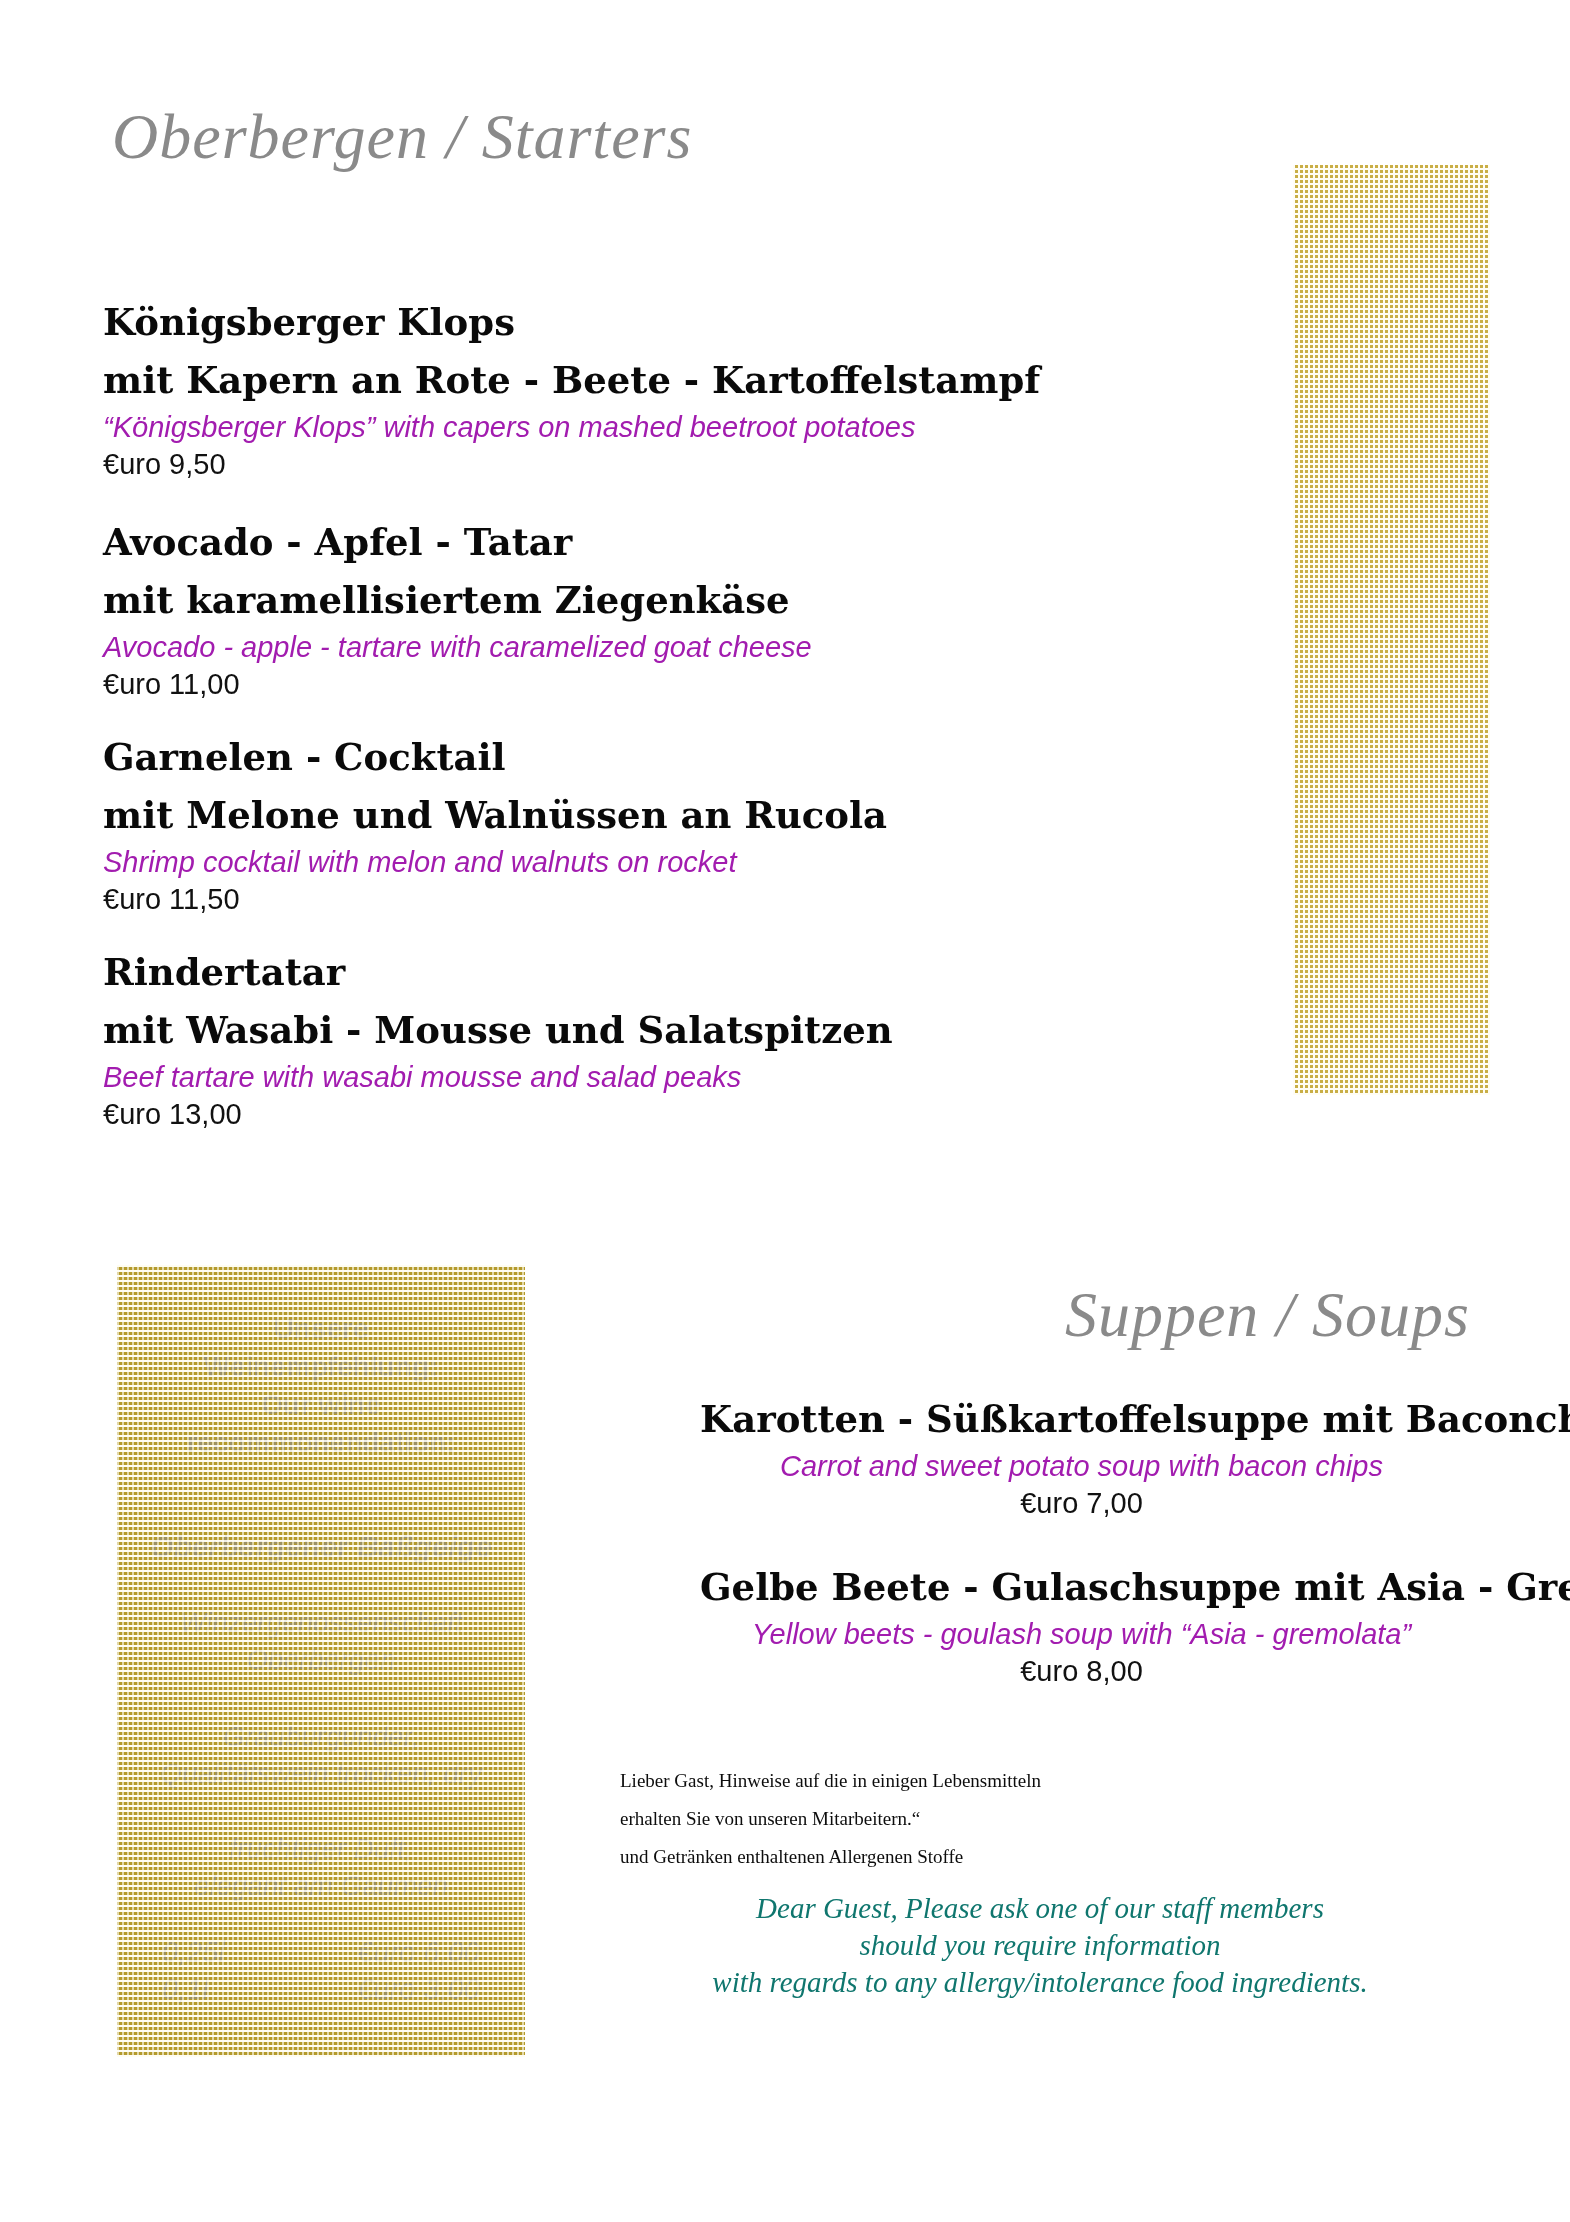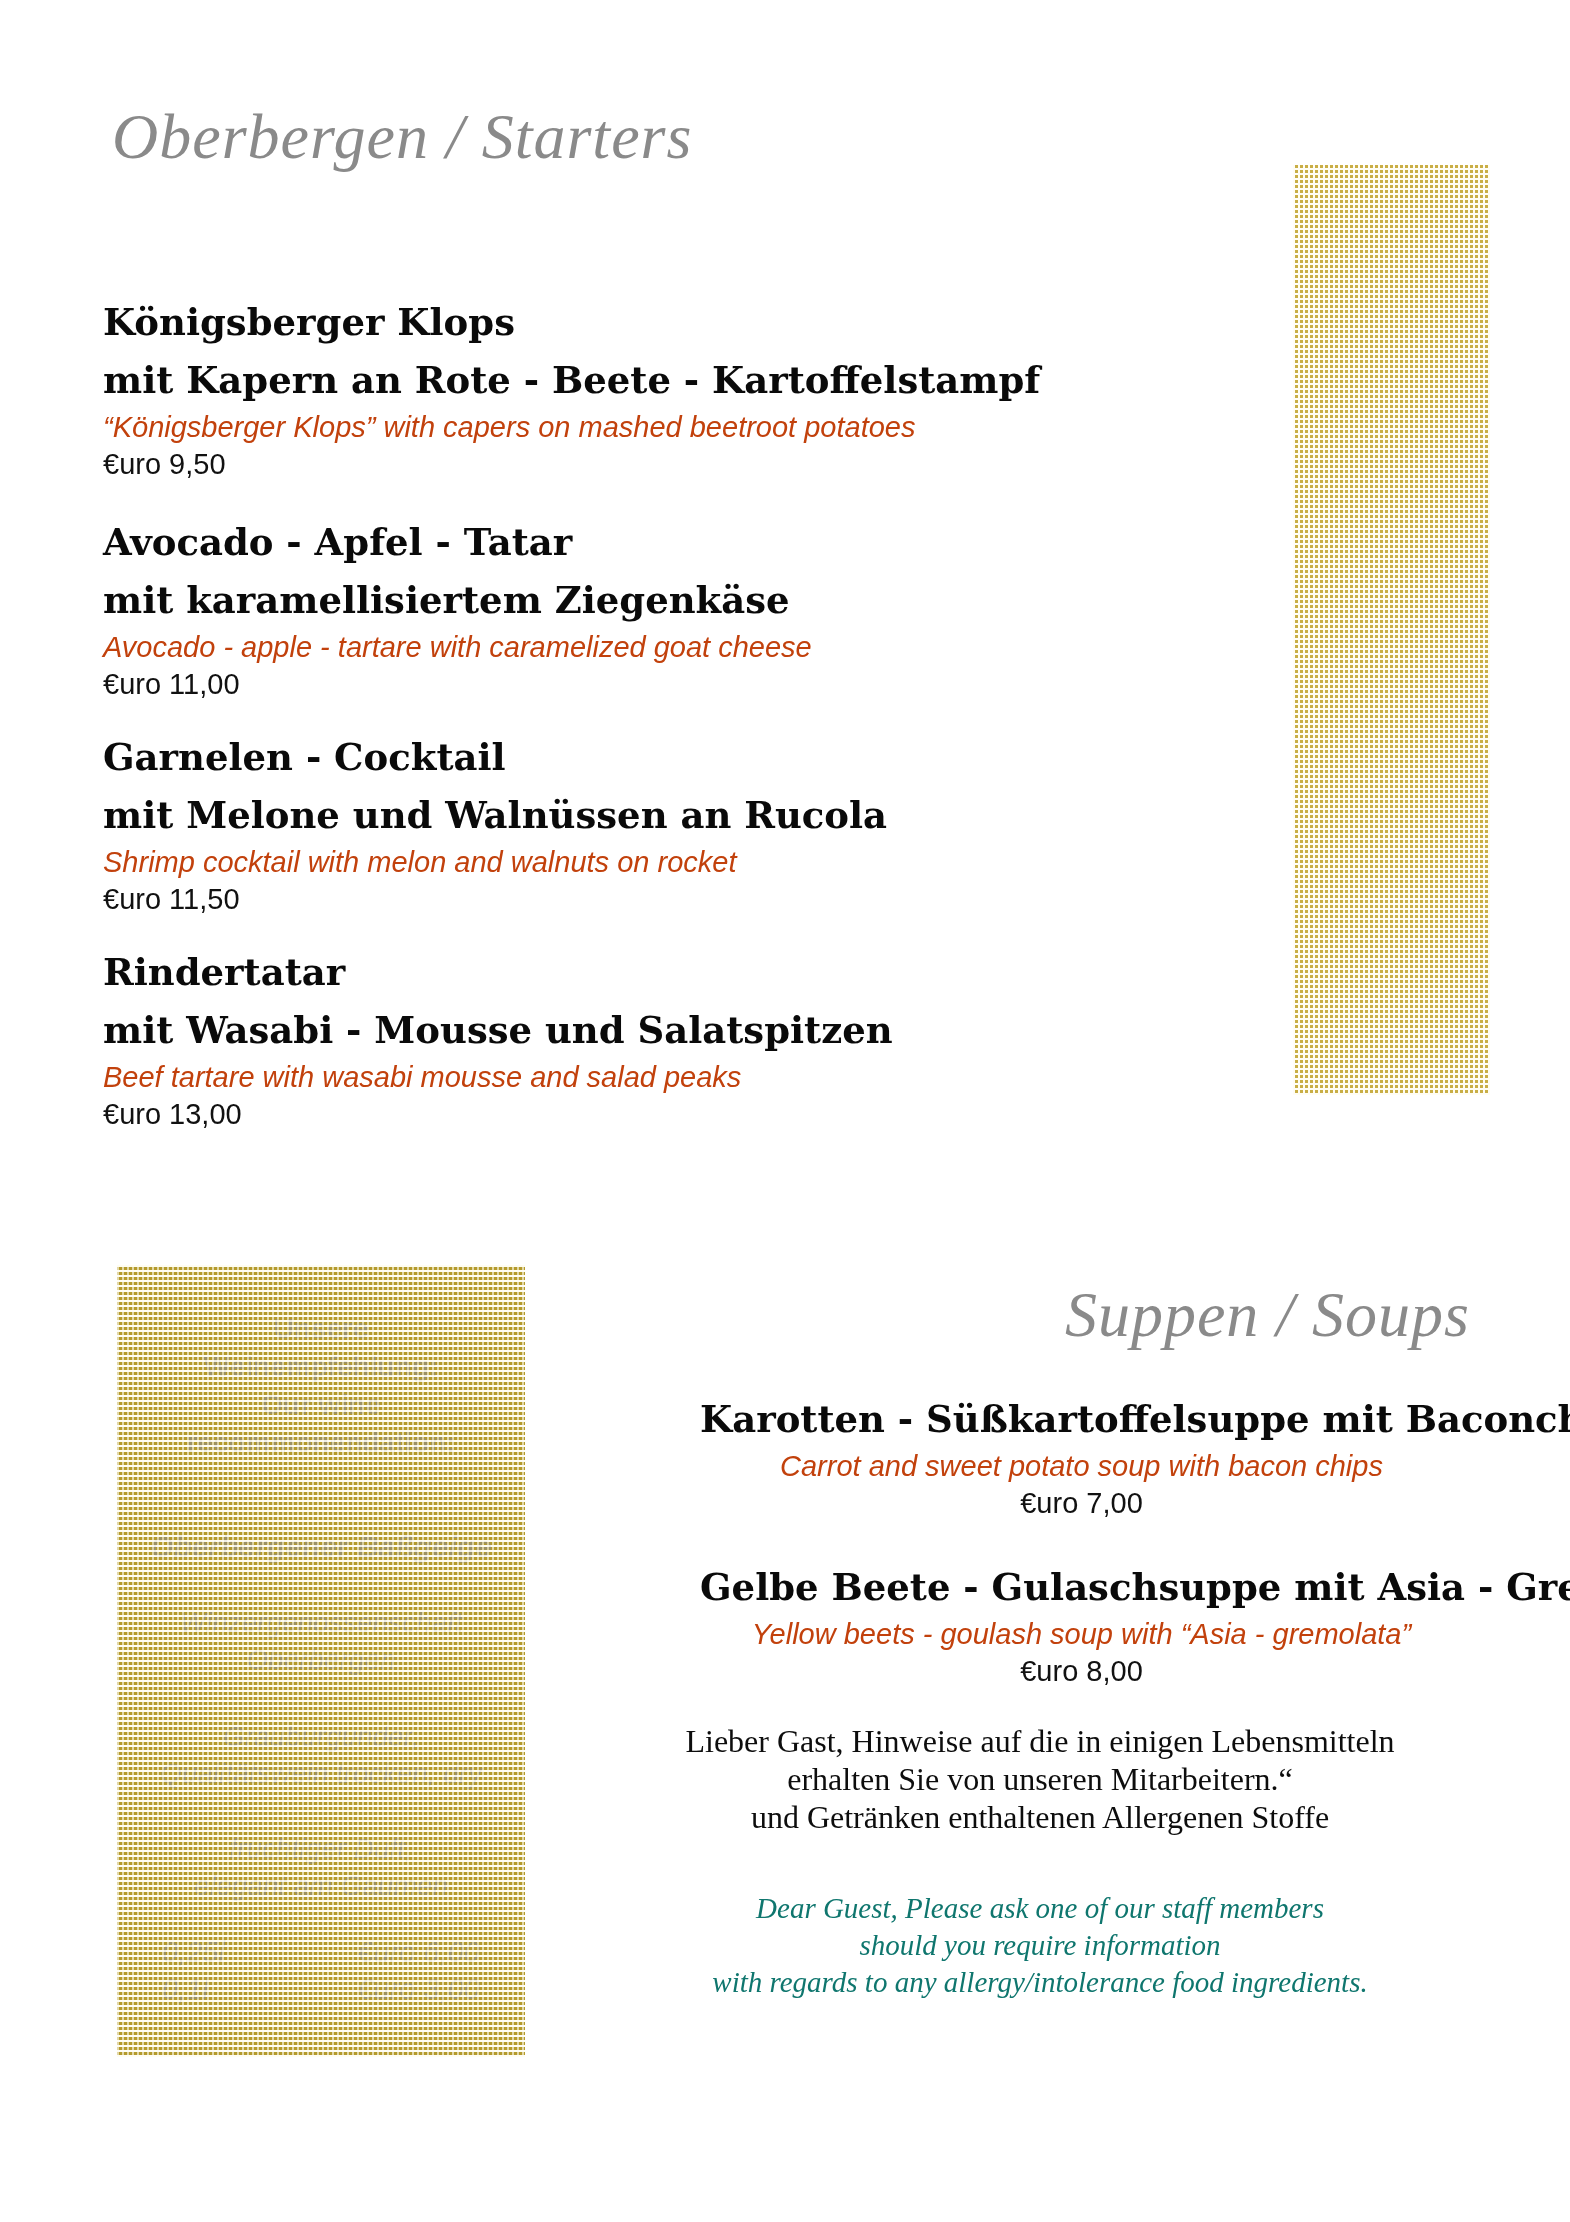--- a/index.html
+++ b/index.html
@@ -53,21 +53,21 @@
     font-size: 37px;
     line-height: 58px;
     color: #0a0a0a;
     white-space: nowrap;
   }
   .dish-en {
     font-family: "Liberation Sans", sans-serif;
     font-style: italic;
     font-size: 29px;
     line-height: 37px;
-    color: #c2410c;
+    color: #a21caf;
     white-space: nowrap;
   }
   .dish-price {
     font-family: "Liberation Sans", sans-serif;
     font-style: normal;
     font-size: 29px;
     line-height: 37px;
     color: #111111;
   }
 
@@ -108,25 +108,25 @@
     justify-content: space-between;
     padding: 0 45px;
     font-style: italic;
     font-size: 29px;
     line-height: 37px;
   }
 
   
   .allergy-de {
     position: absolute;
-    left: 620px; top: 1722px;
+    left: 620px; top: 1762px;
     width: 840px;
-    text-align: center;
+    text-align: left;
     font-family: "Liberation Serif", serif;
-    font-size: 32px;
+    font-size: 19px;
     line-height: 38px;
     color: #0d0d0d;
   }
   .allergy-en {
     position: absolute;
     left: 620px; top: 1890px;
     width: 840px;
     text-align: center;
     font-family: "Liberation Serif", serif;
     font-style: italic;

